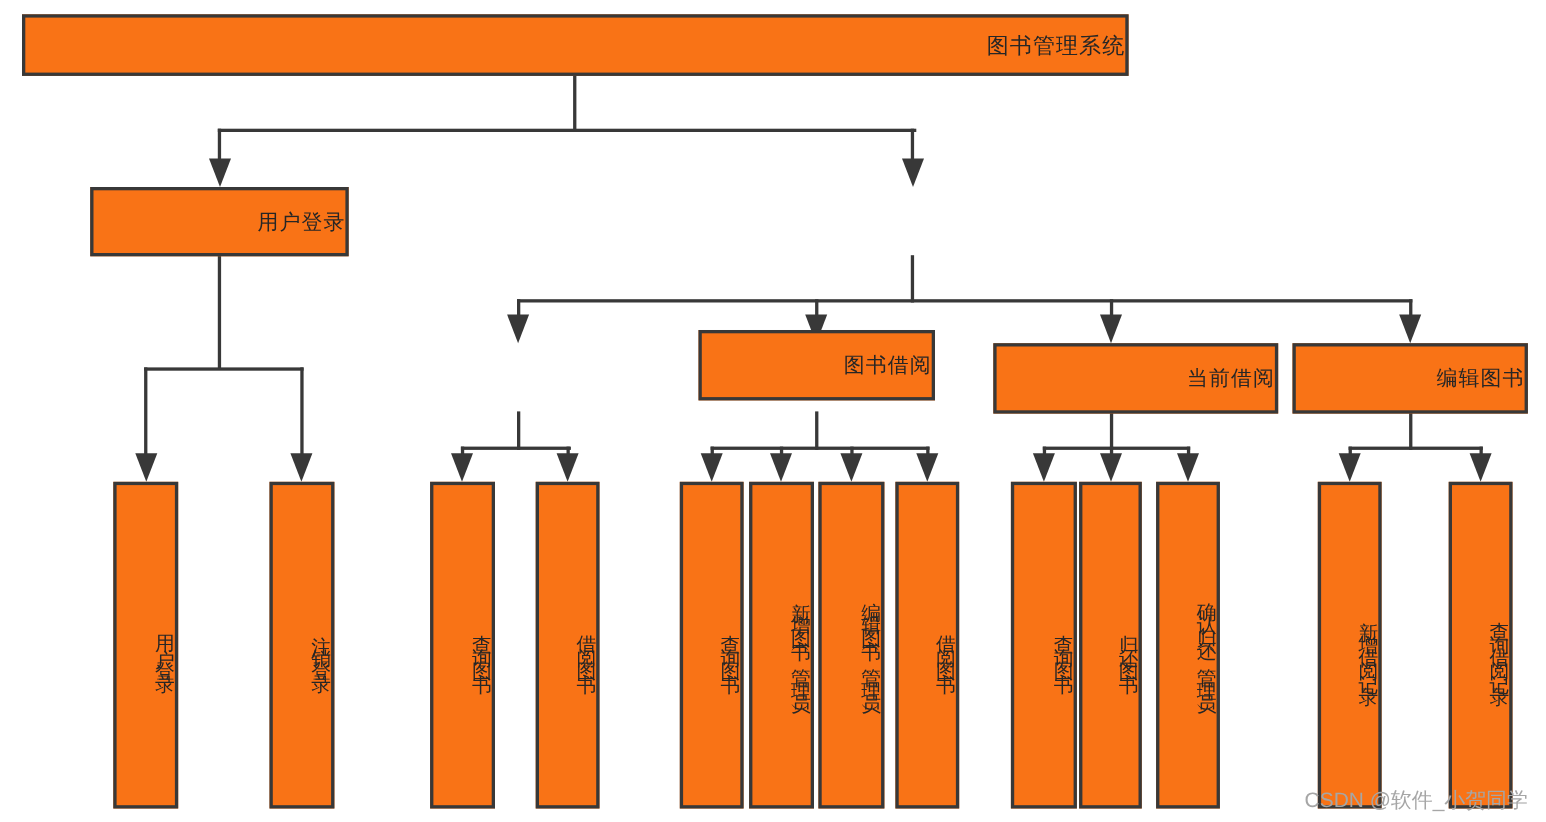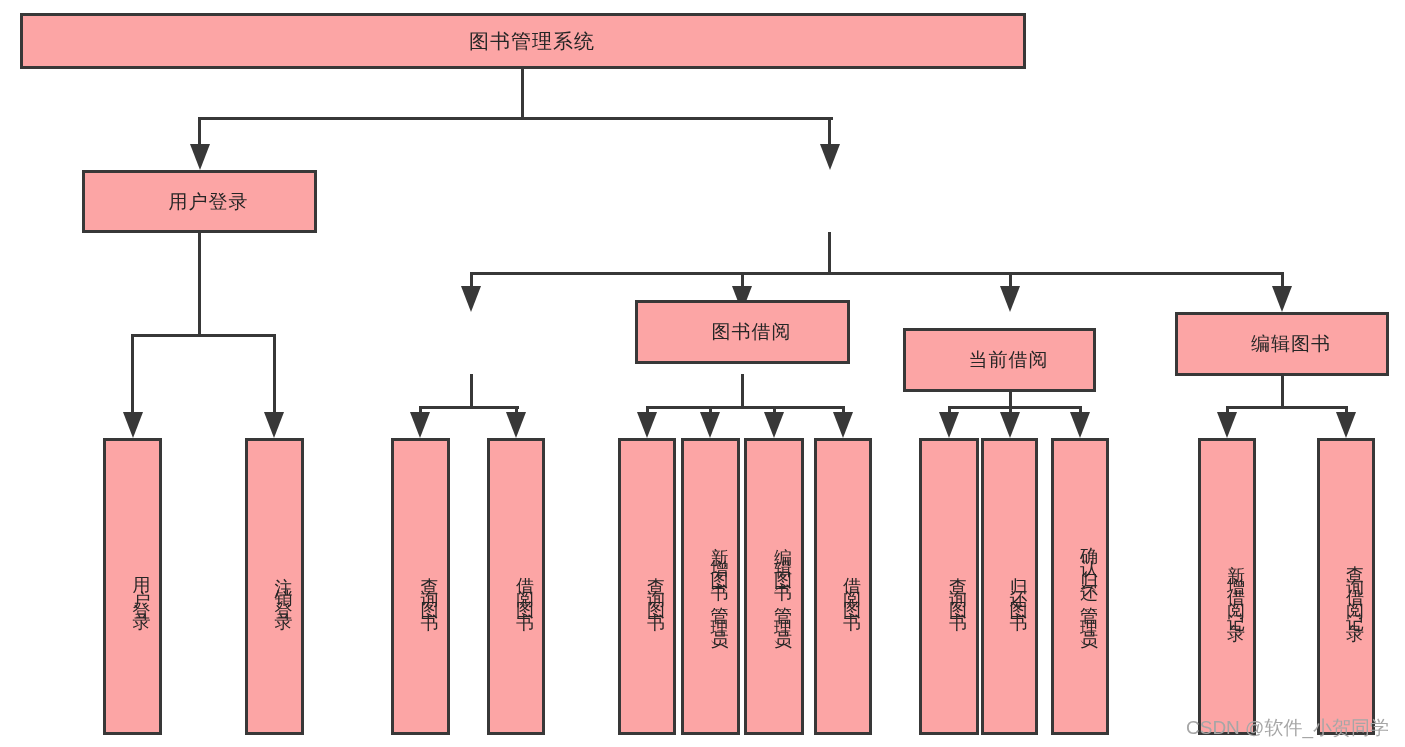--- a/index.html
+++ b/index.html
@@ -13,24 +13,24 @@
     position:relative;
     width:1405px;height:747px;
     background:var(--background);
     overflow:hidden;
     font-family:"Liberation Sans","DejaVu Sans",sans-serif;
   }
   .box{
     position:absolute;
     box-sizing:border-box;
     border:3px solid var(--line);
-    background:#fca5a5;
+    background:#f97316;
     display:flex;
     align-items:center;
-    justify-content:center;
+    justify-content:flex-end;
     color:var(--text);
     font-size:19px;
     letter-spacing:1px;
     z-index:2;
     padding-left:18px;
   }
   .root-box{font-size:20px;}
   .leaf{z-index:2;}
   .vtext{
     writing-mode:vertical-rl;
@@ -125,21 +125,21 @@
     <span>图书管理系统</span>
   </div>
 
   <div class="box" style="left:82px;top:170px;width:235px;height:63px">
     <span>用户登录</span>
   </div>
 
   <div class="box" style="left:635px;top:300px;width:215px;height:64px">
     <span>图书借阅</span>
   </div>
-  <div class="box" style="left:903px;top:328px;width:193px;height:64px">
+  <div class="box" style="left:903px;top:312px;width:259px;height:64px">
     <span>当前借阅</span>
   </div>
   <div class="box" style="left:1175px;top:312px;width:214px;height:64px">
     <span>编辑图书</span>
   </div>
 
   <div class="box leaf" style="left:103px;top:438px;width:59px;height:297px">
     <span class="vtext">用户登录</span>
   </div>
   <div class="box leaf" style="left:245px;top:438px;width:59px;height:297px">

